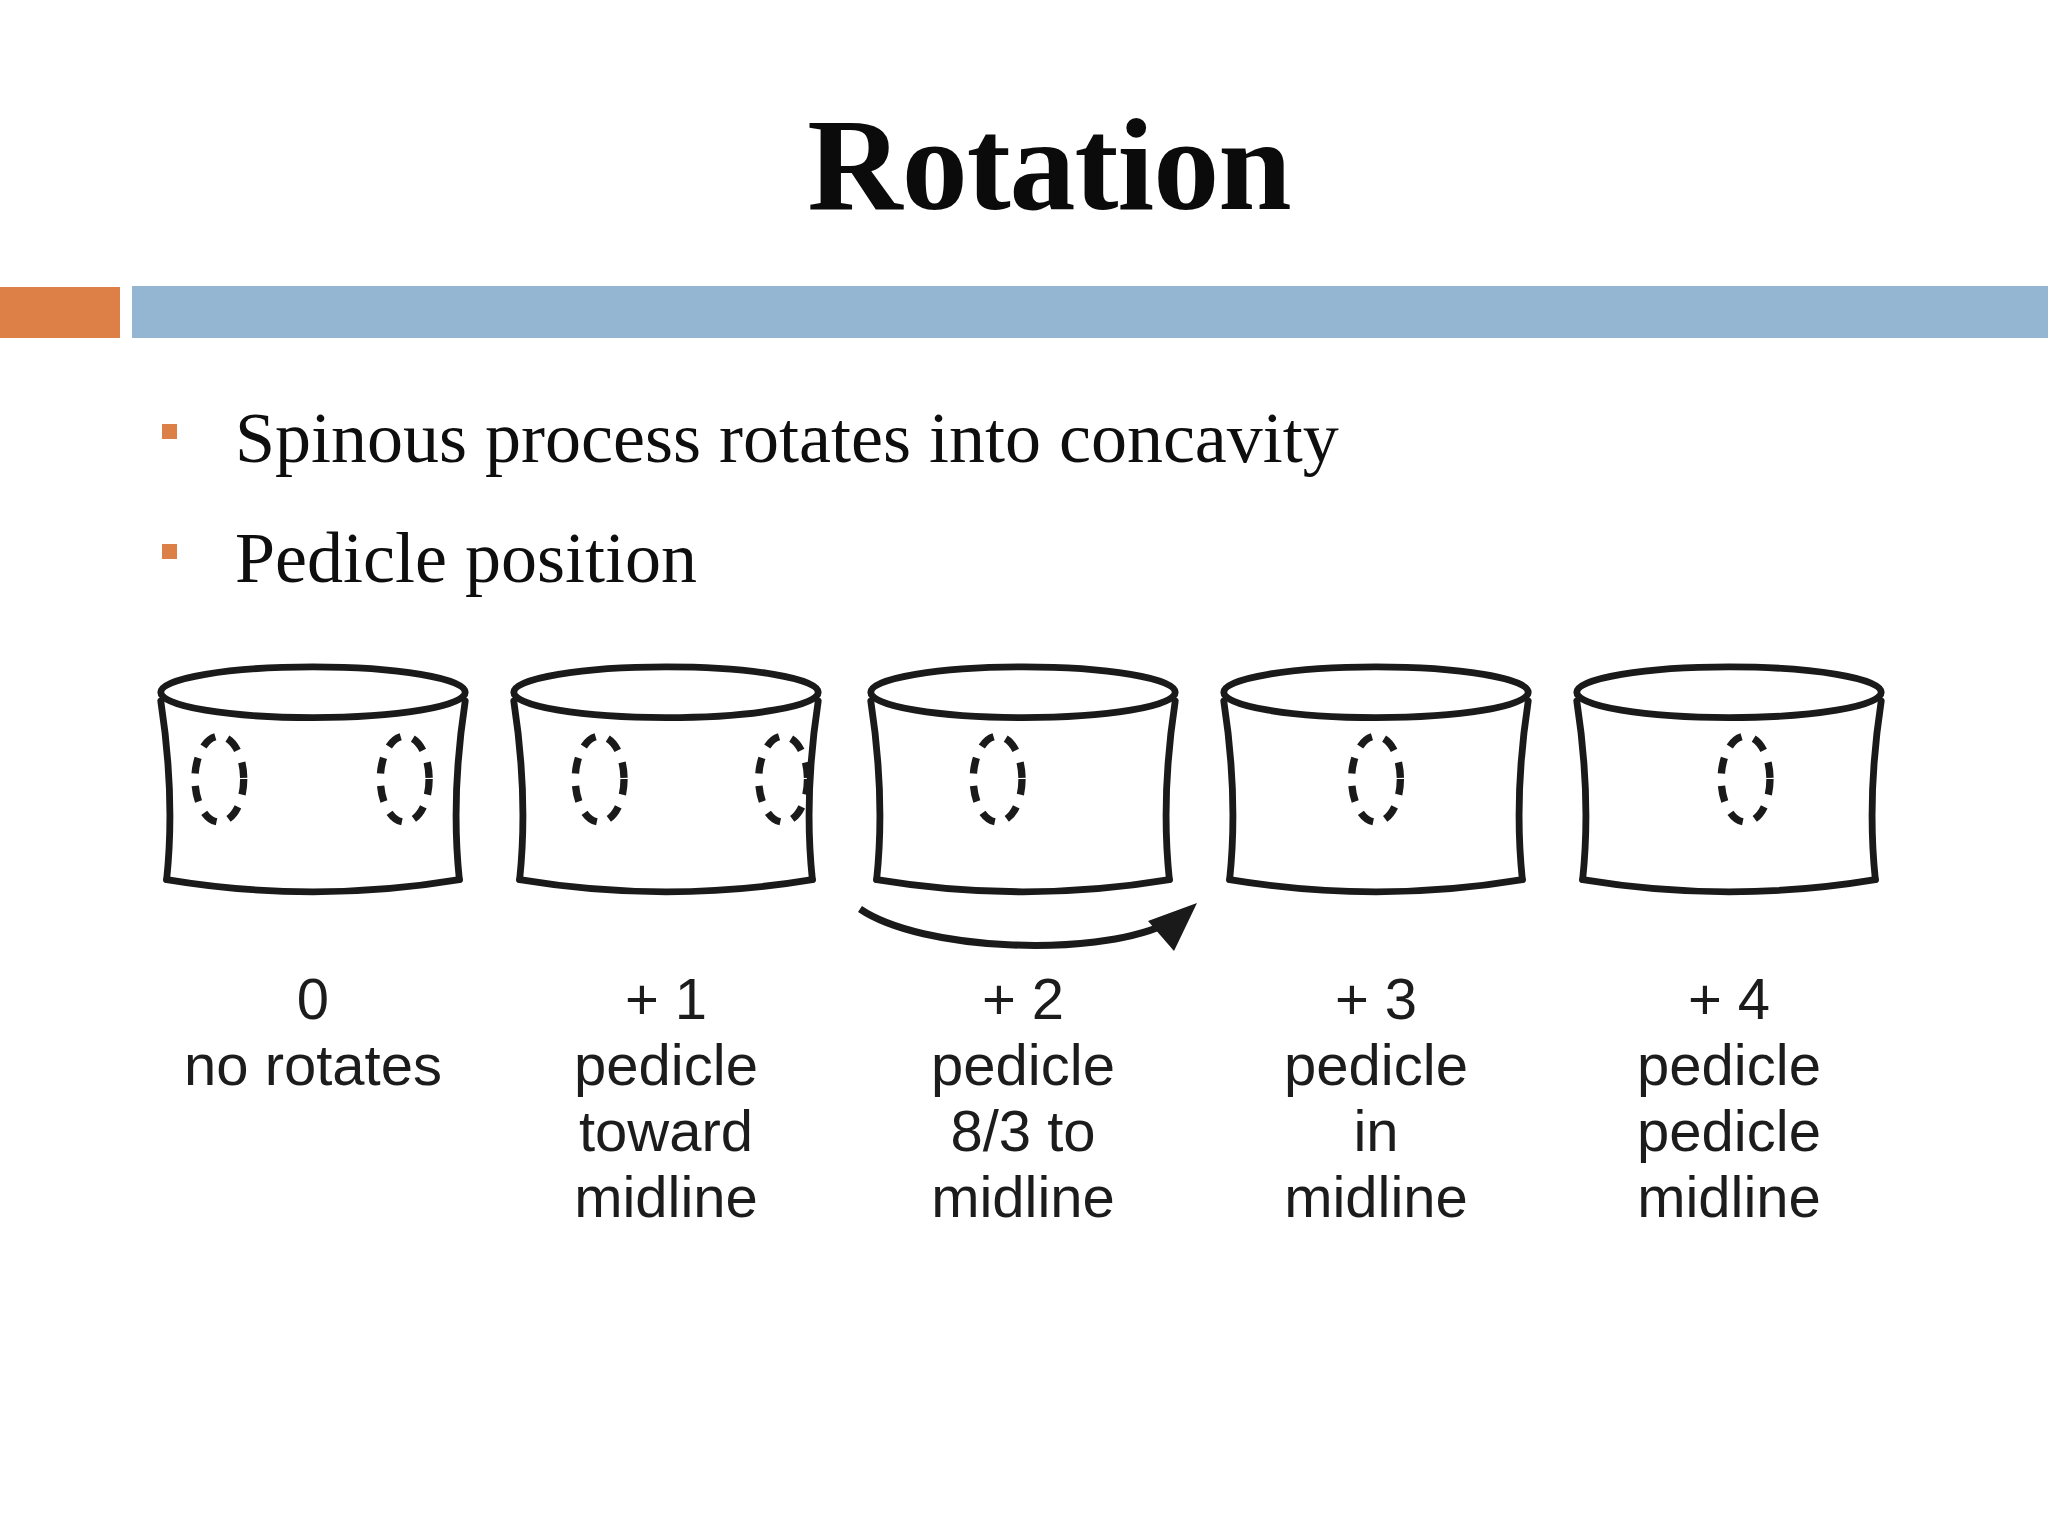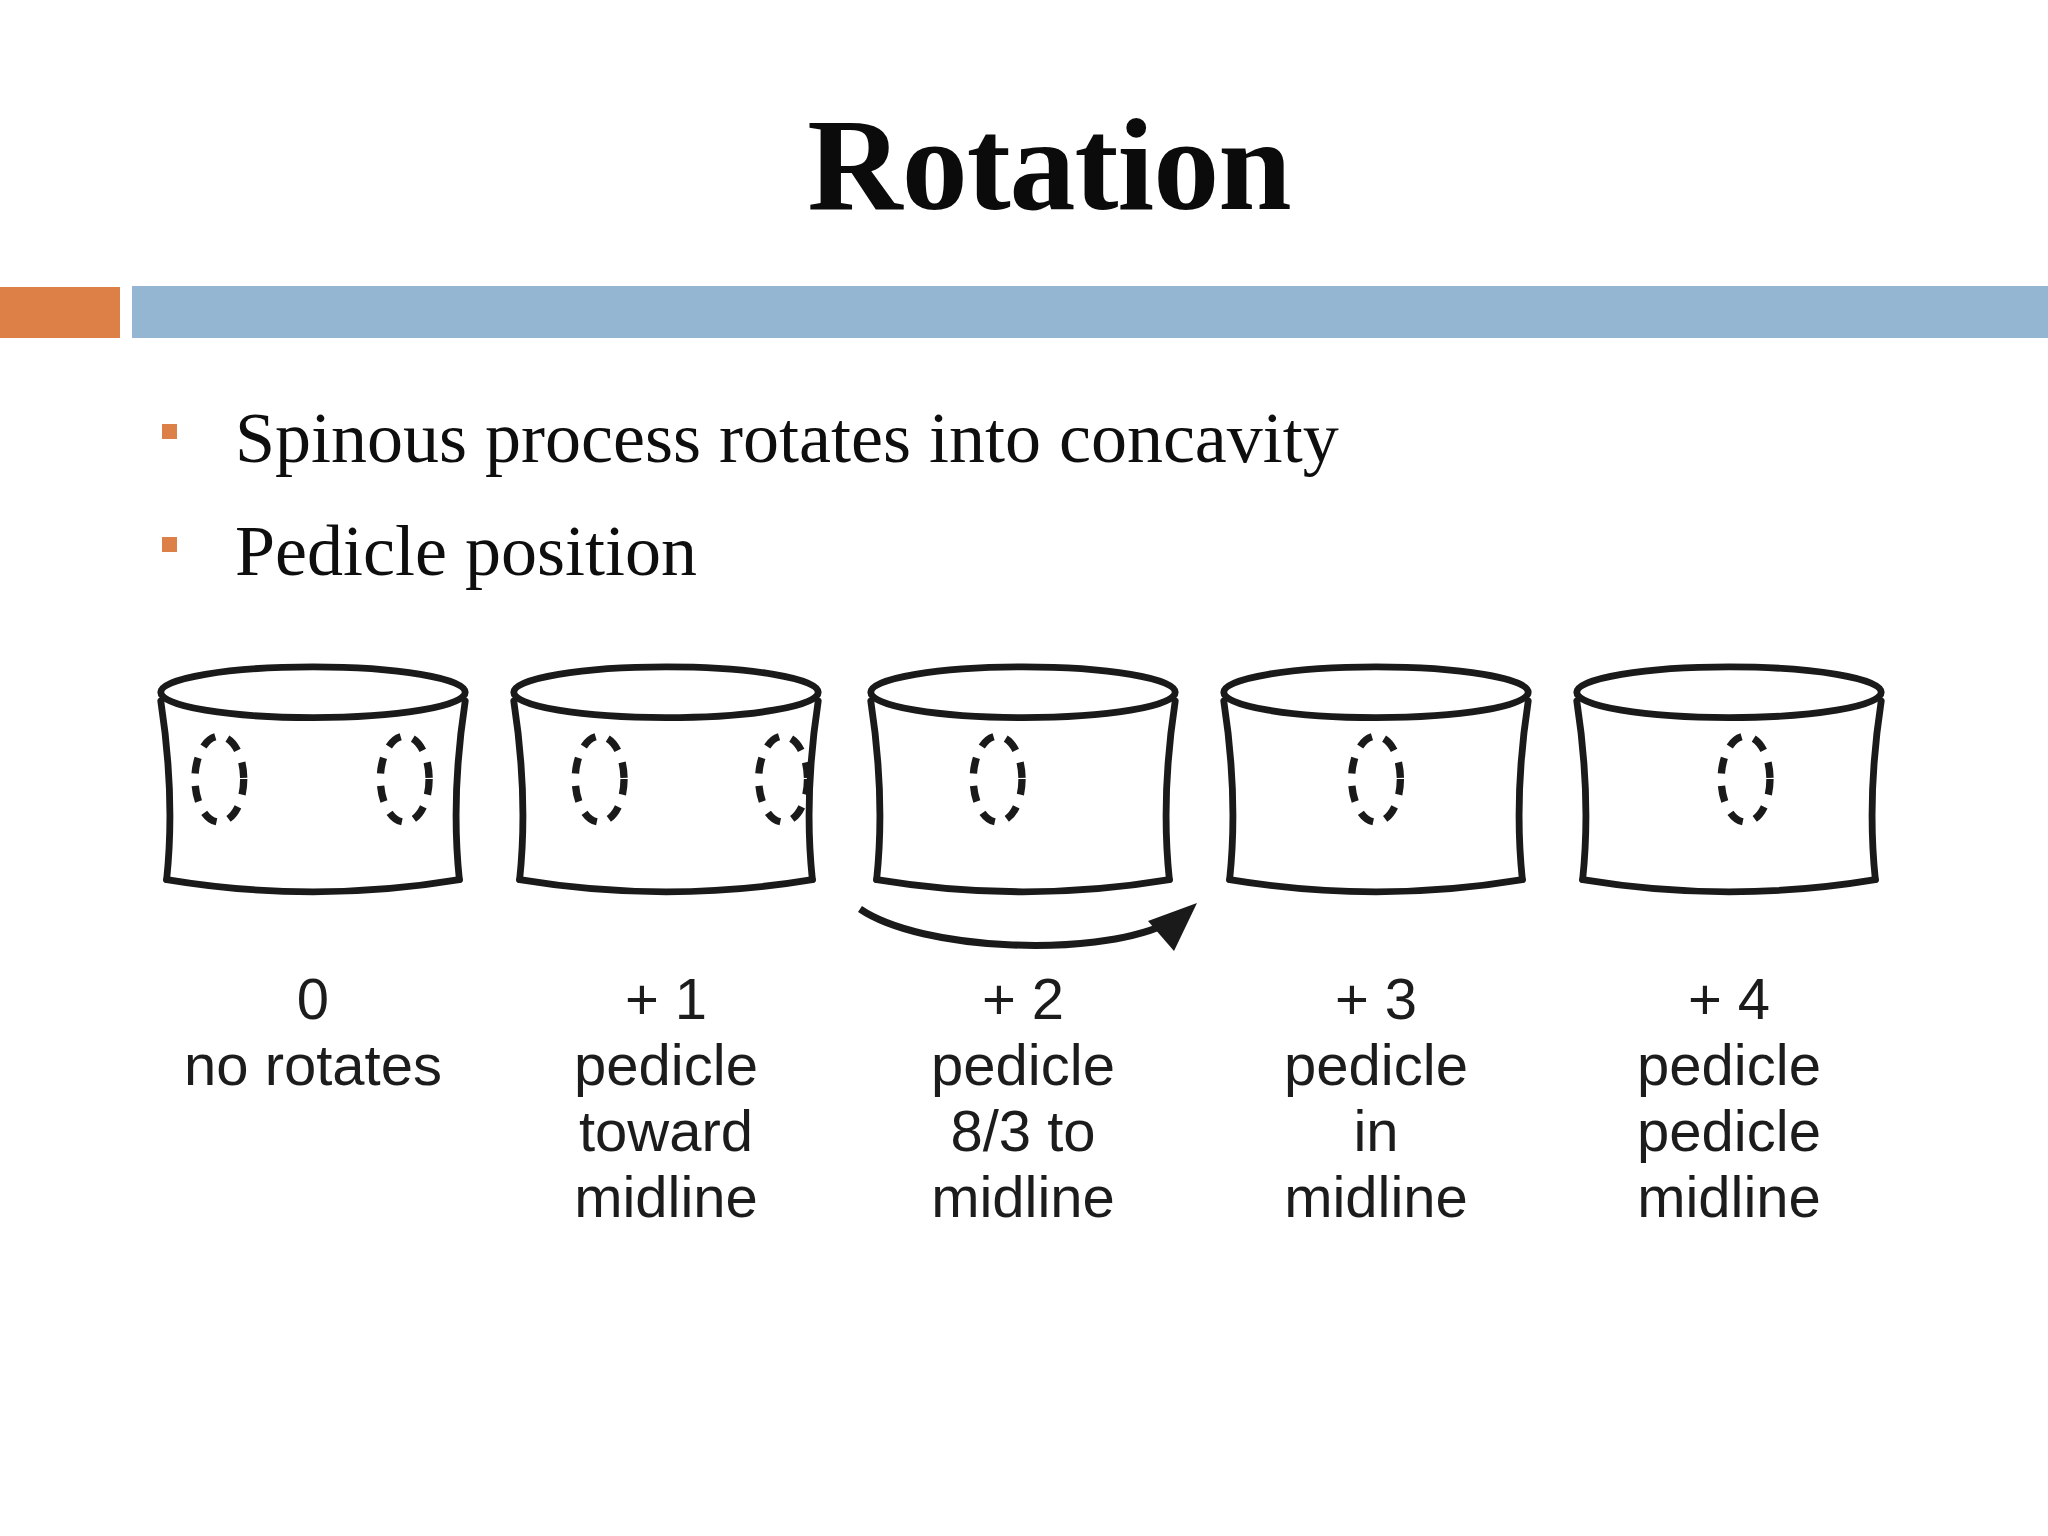--- a/index.html
+++ b/index.html
@@ -101,21 +101,21 @@
   <h1 class="title">Rotation</h1>
 
   <div class="bar-orange" style="background: rgb(221, 128, 71);"></div>
   <div class="bar-blue" style="background: rgb(148, 182, 210);"></div>
 
   <ul class="bullets" id="bullets">
       <li class="bullet-item" style="top: 0px;">
         <span class="bullet-marker" style="background: rgb(221, 128, 71);"></span>
         <span class="bullet-text">Spinous process rotates into concavity</span>
       </li>
-      <li class="bullet-item" style="top: 113px;">
+      <li class="bullet-item" style="top: 120px;">
         <span class="bullet-marker" style="background: rgb(221, 128, 71);"></span>
         <span class="bullet-text">Pedicle position</span>
       </li>
     </ul>
 
   <div class="diagram" id="diagram">
       <div class="grade-col" style="left: 152px;">
         <svg class="vertebra-svg" viewBox="0 0 330 252" width="322" height="246">
           <g fill="none" stroke="#1a1a1a" stroke-width="7" stroke-linecap="round">
             <ellipse cx="165" cy="33" rx="156" ry="26"></ellipse>

